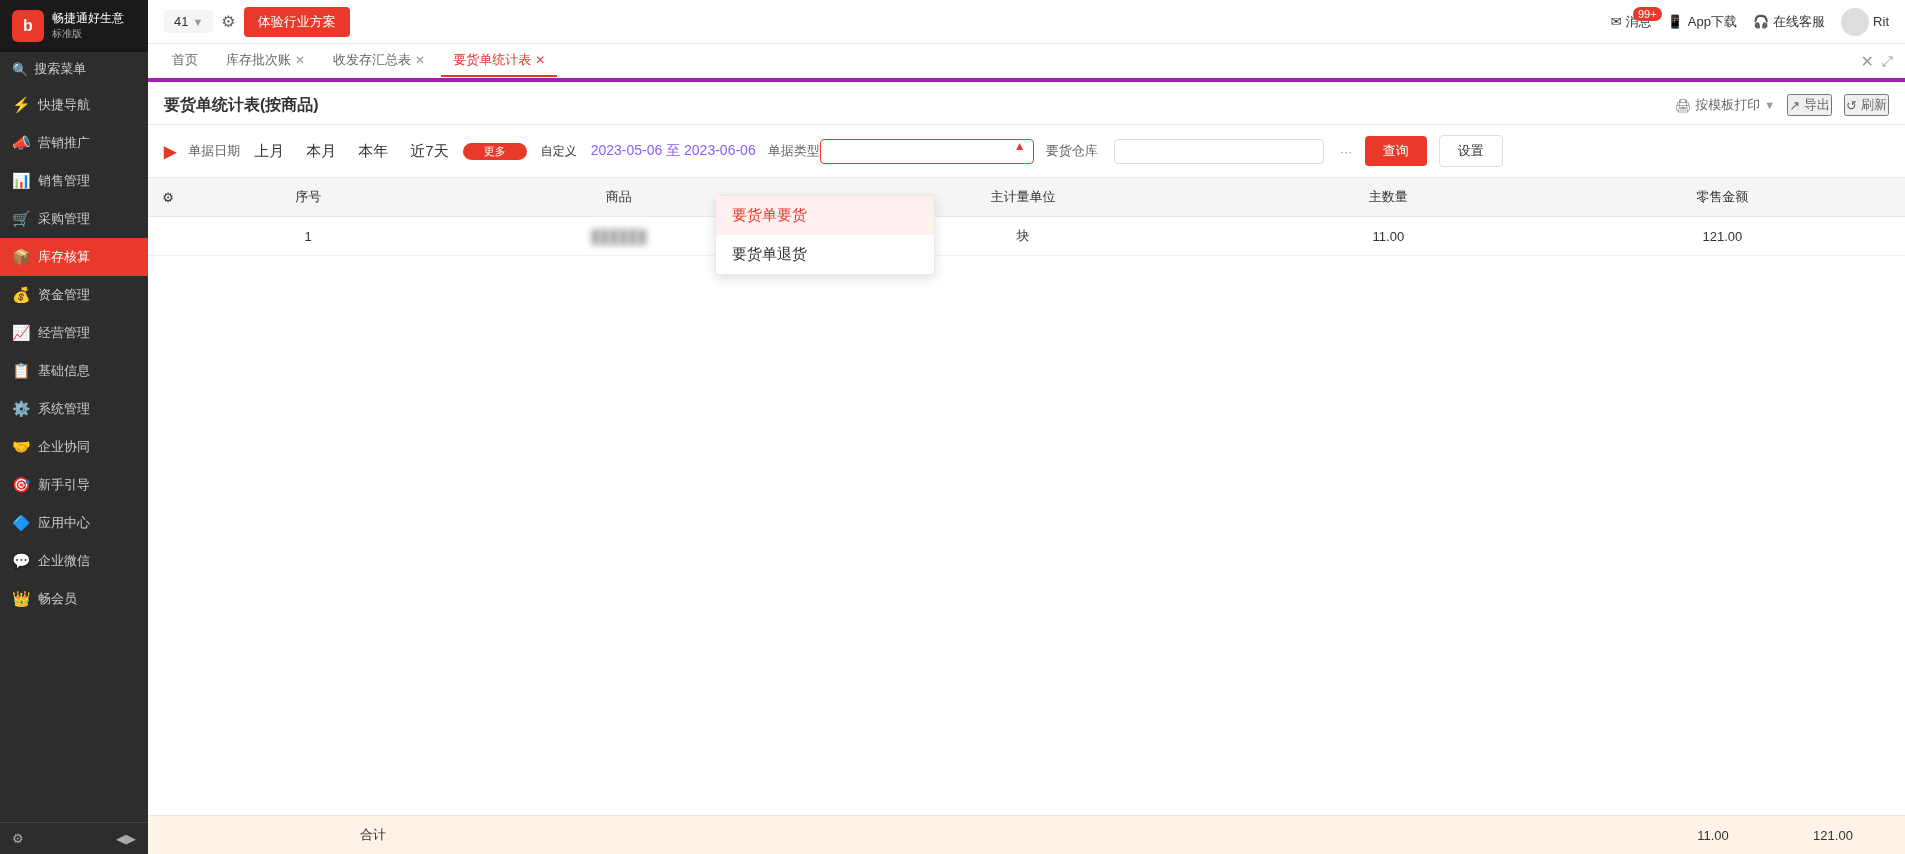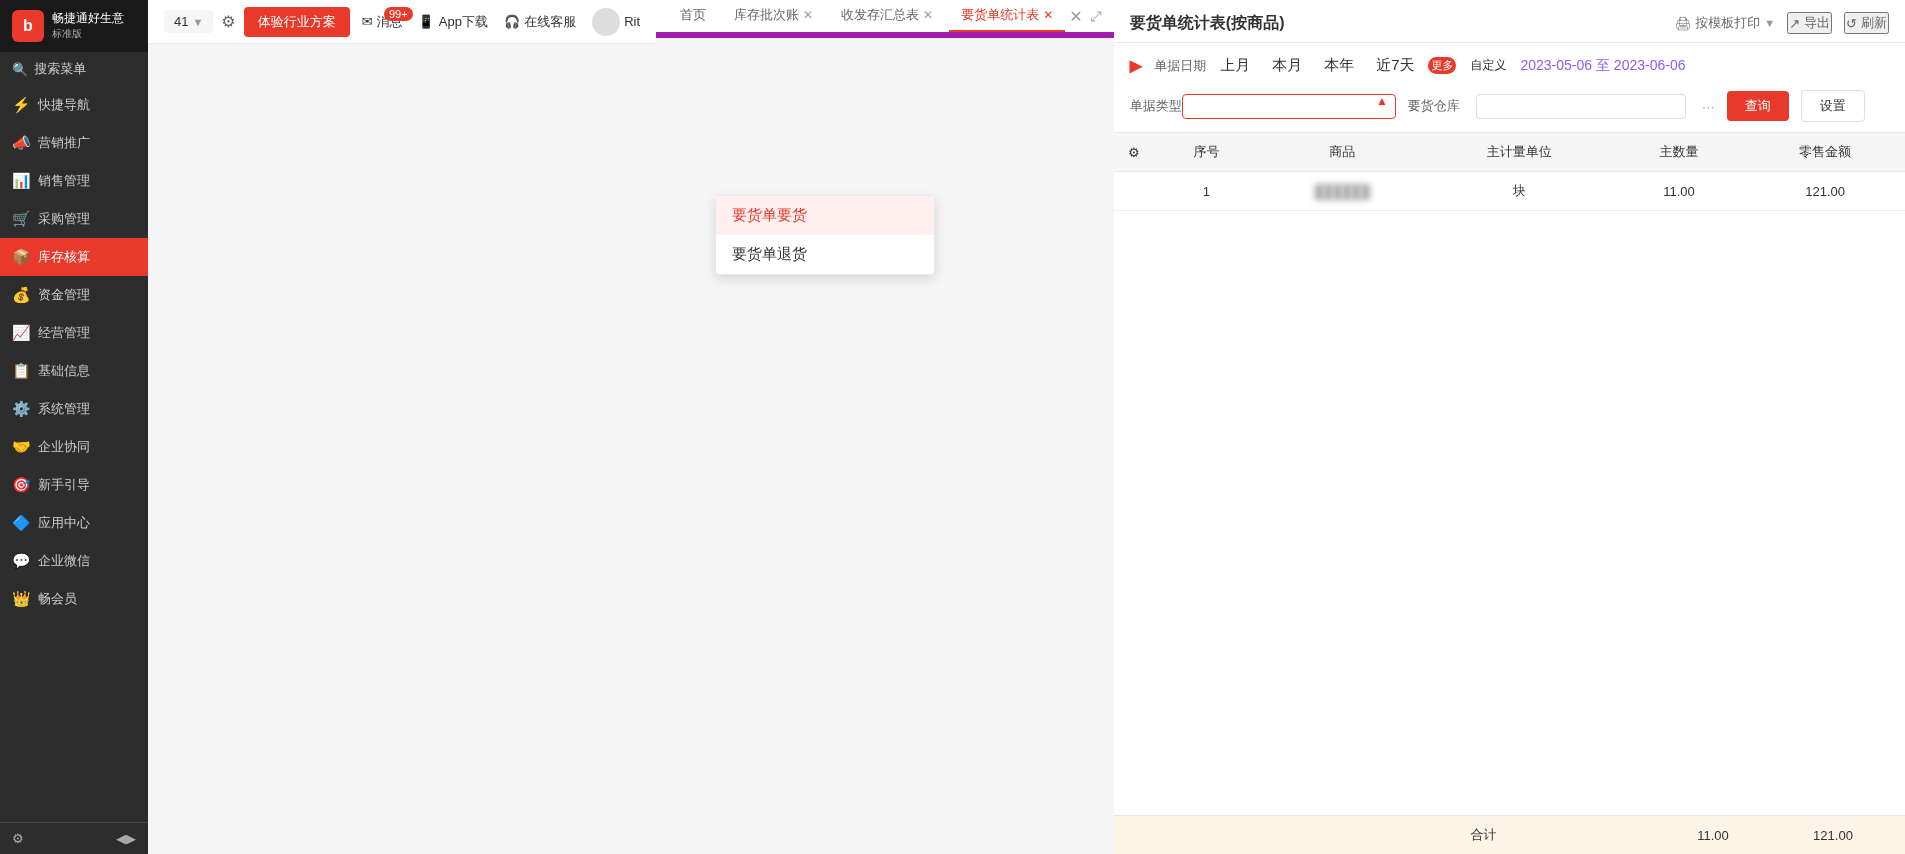--- a/index.html
+++ b/index.html
@@ -57,21 +57,21 @@
     .sidebar-bottom {
       display: flex; align-items: center; justify-content: space-between;
       padding: 8px 12px;
       border-top: 1px solid #444;
     }
 
     
     .main {
       flex: 1;
       display: flex;
-      flex-direction: row;
+      flex-direction: column;
       height: 100%;
       overflow: hidden;
     }
 
     
     .topbar {
       background: #fff;
       display: flex;
       align-items: center;
       padding: 0 16px;
@@ -101,21 +101,21 @@
       background: #e8392a; color: #fff;
       border-radius: 10px; padding: 1px 5px; font-size: 11px;
       position: absolute; top: -6px; right: -10px;
     }
     .avatar { width: 28px; height: 28px; background: #ddd; border-radius: 50%; }
 
     
     .tabs-bar {
       background: #fff;
       display: flex; align-items: center;
-      border-bottom: 6px solid #a21caf;
+      border-bottom: 4px solid #a21caf;
       padding: 0 12px;
       height: 38px;
       flex-shrink: 0;
       gap: 4px;
     }
     .tab {
       padding: 6px 12px; font-size: 13px; cursor: pointer;
       color: #666; display: flex; align-items: center; gap: 4px;
       border-bottom: 2px solid transparent;
     }
@@ -160,21 +160,21 @@
     .filter-toggle { color: #e8392a; cursor: pointer; font-size: 16px; font-weight: bold; }
     .filter-group { display: flex; align-items: center; gap: 6px; }
     .filter-label { color: #666; font-size: 13px; white-space: nowrap; }
     .date-btn {
       padding: 3px 8px; font-size: 15px; cursor: pointer;
       background: none; border: none; color: #333;
     }
     .date-range-text { font-size: 14px; color: #8b5cf6; }
     .more-badge {
       background: #e8392a; color: #fff;
-      border-radius: 10px; padding: 1px 3px; font-size: 11px;
+      border-radius: 10px; padding: 1px 21px; font-size: 11px;
     }
     .custom-btn { padding: 3px 8px; font-size: 12px; cursor: pointer; background: none; border: none; color: #333; }
 
     .filter-select-group { display: flex; align-items: center; position: relative; }
     .filter-select {
       border: 1px solid #e8392a; border-radius: 4px;
       padding: 4px 28px 4px 8px;
       font-size: 13px; color: #333;
       min-width: 200px;
       cursor: pointer; background: #fff;
@@ -489,19 +489,19 @@
               <span>121.00</span>
             </td>
           </tr>
         </tbody>
       </table>
     </div>
 
     <div class="table-footer">
       <span style="width:40px;"></span>
       <span style="width:60px;"></span>
-      <span class="footer-label" style="flex:1; padding-left:100px;text-align:center;">合计</span>
+      <span class="footer-label" style="flex:1; padding-left:100px;">合计</span>
       <span class="footer-val" style="width:120px;">11.00</span>
       <span class="footer-val" style="width:120px;">121.00</span>
     </div>
 
   </div>
 </div>
 
 </body></html>

